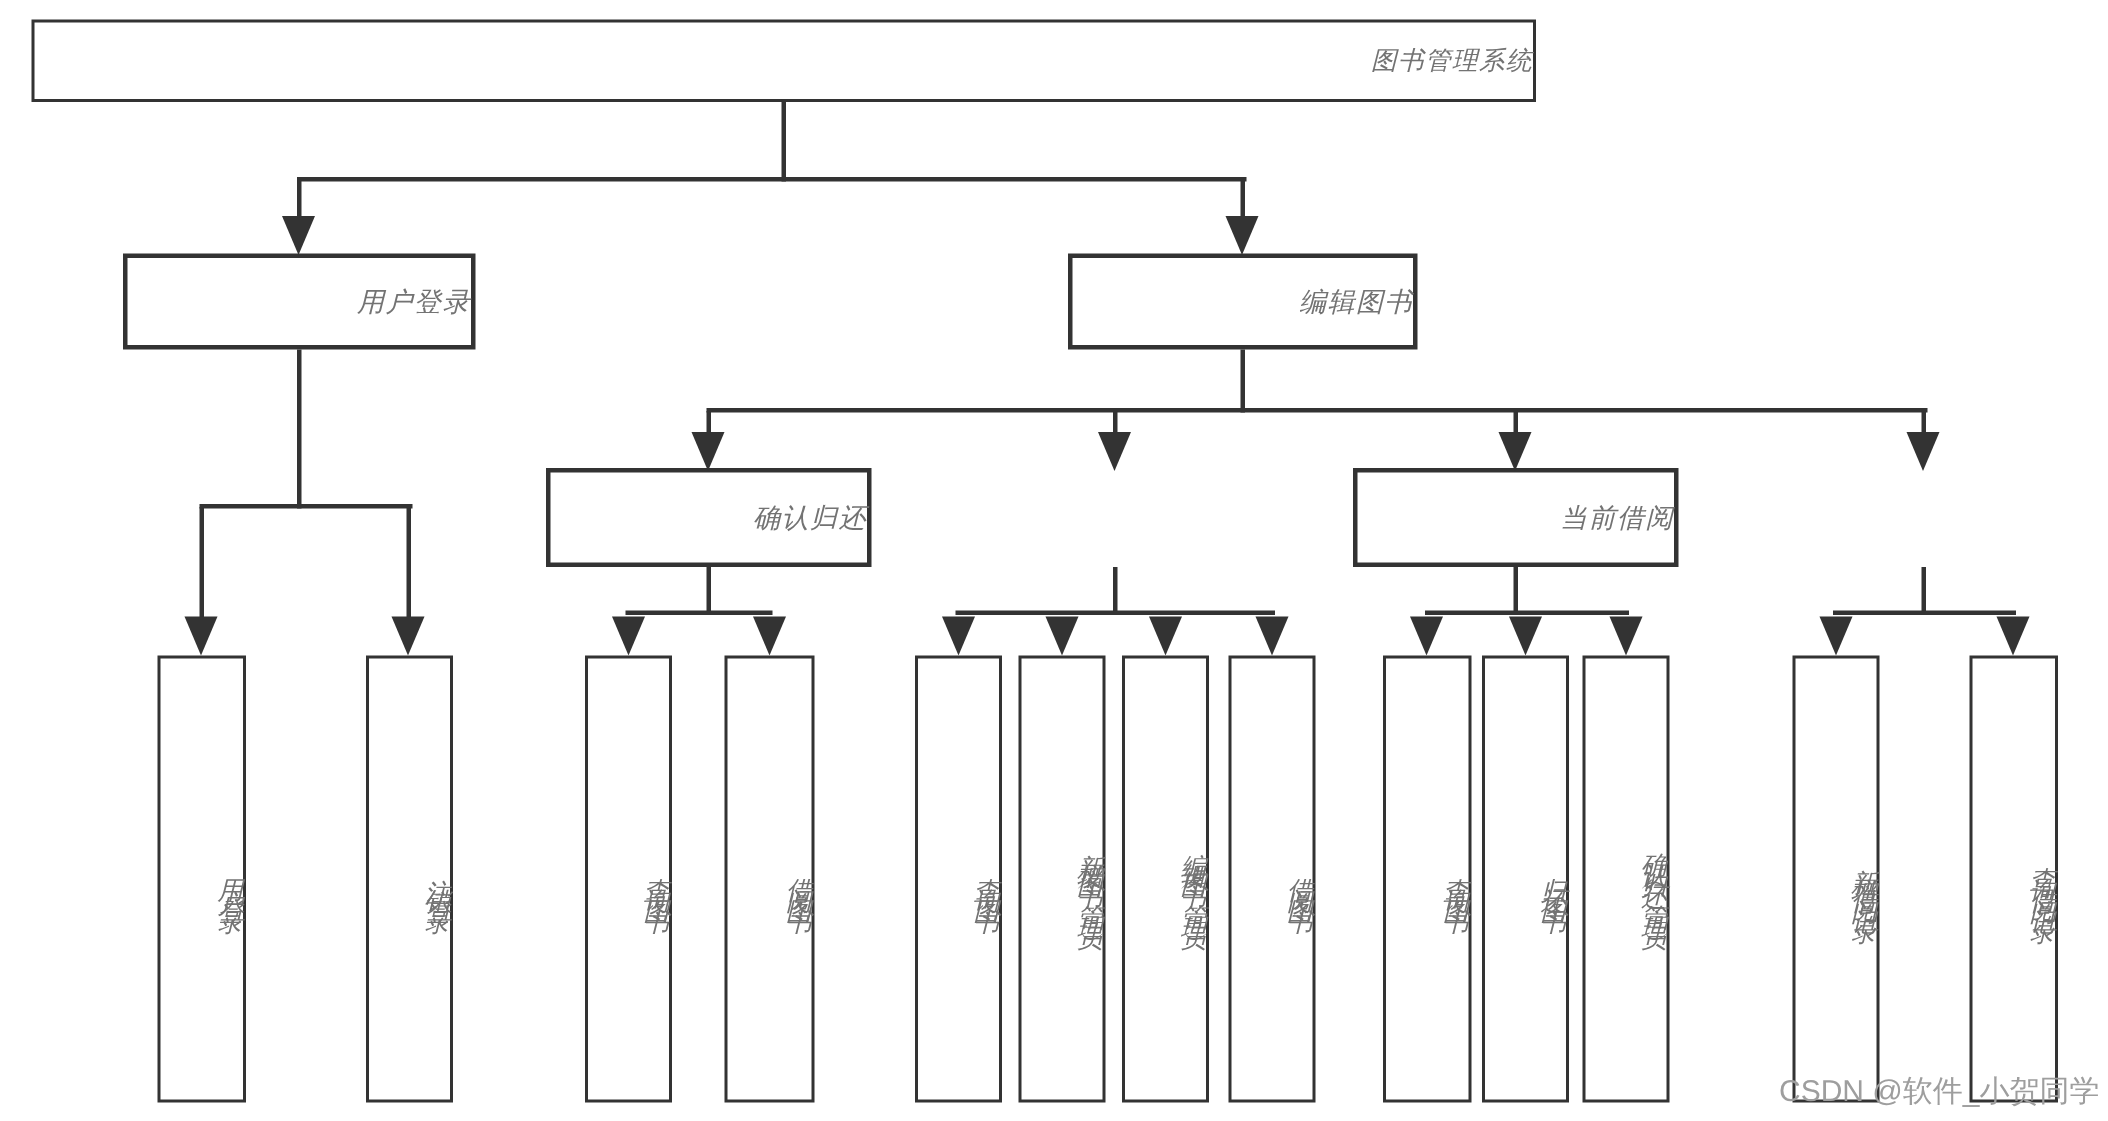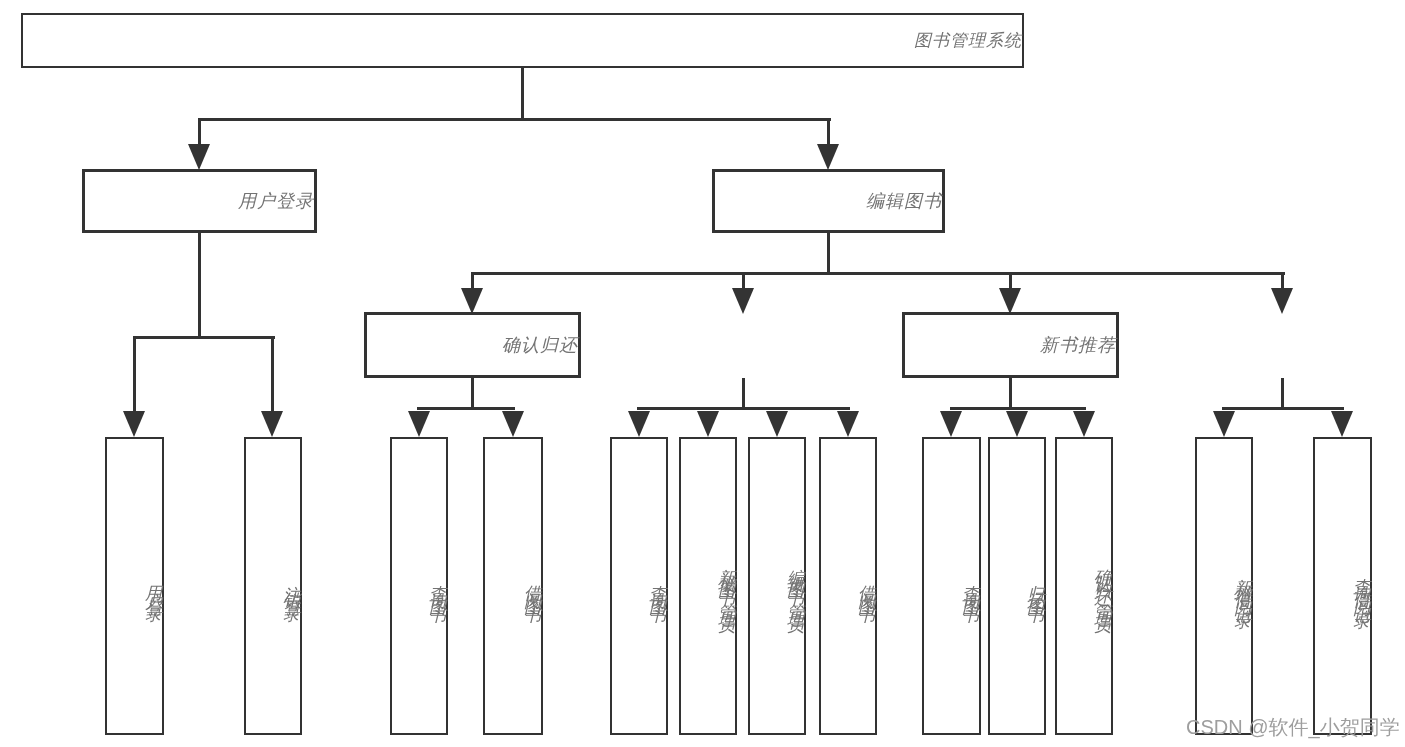--- a/index.html
+++ b/index.html
@@ -66,21 +66,21 @@
   <div class="box" style="left:712px;top:169px;width:233px;height:64px;">
     <span>编辑图书</span>
   </div>
 
   <div class="box" style="left:364px;top:312px;width:217px;height:66px;">
     <span>确认归还</span>
   </div>
 
 
   <div class="box" style="left:902px;top:312px;width:217px;height:66px;">
-    <span>新书推荐</span>
+    <span>当前借阅</span>
   </div>
 
 
   <div class="box leaf" style="left:105px;top:437px;width:59px;height:298px;">
     <span class="vtxt">用户登录</span>
   </div>
   <div class="box leaf" style="left:244px;top:437px;width:58px;height:298px;">
     <span class="vtxt">注销登录</span>
   </div>
 

